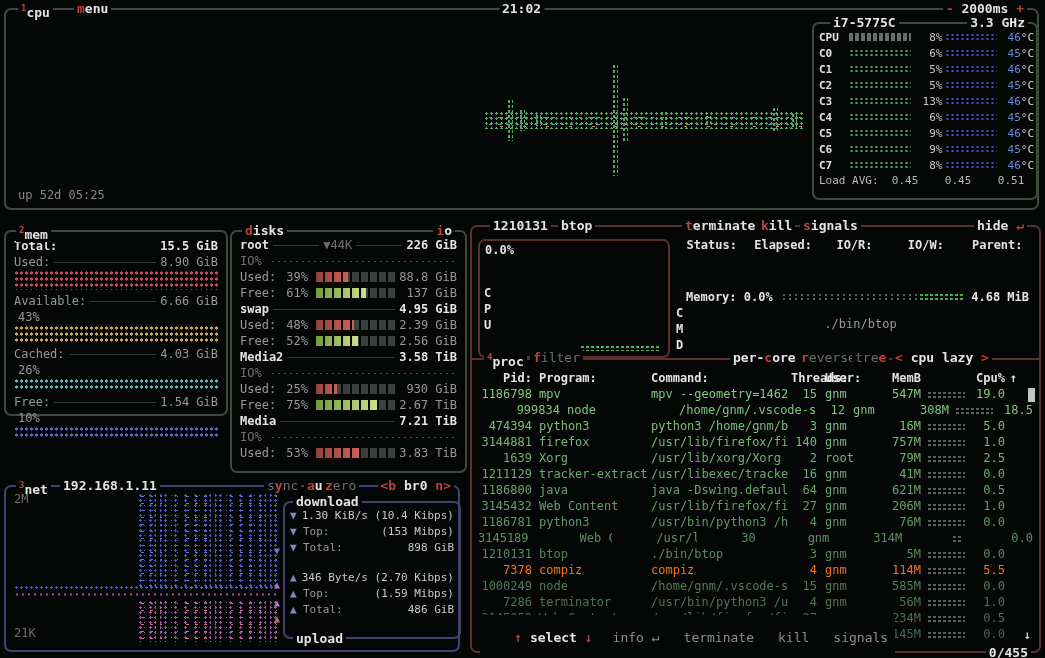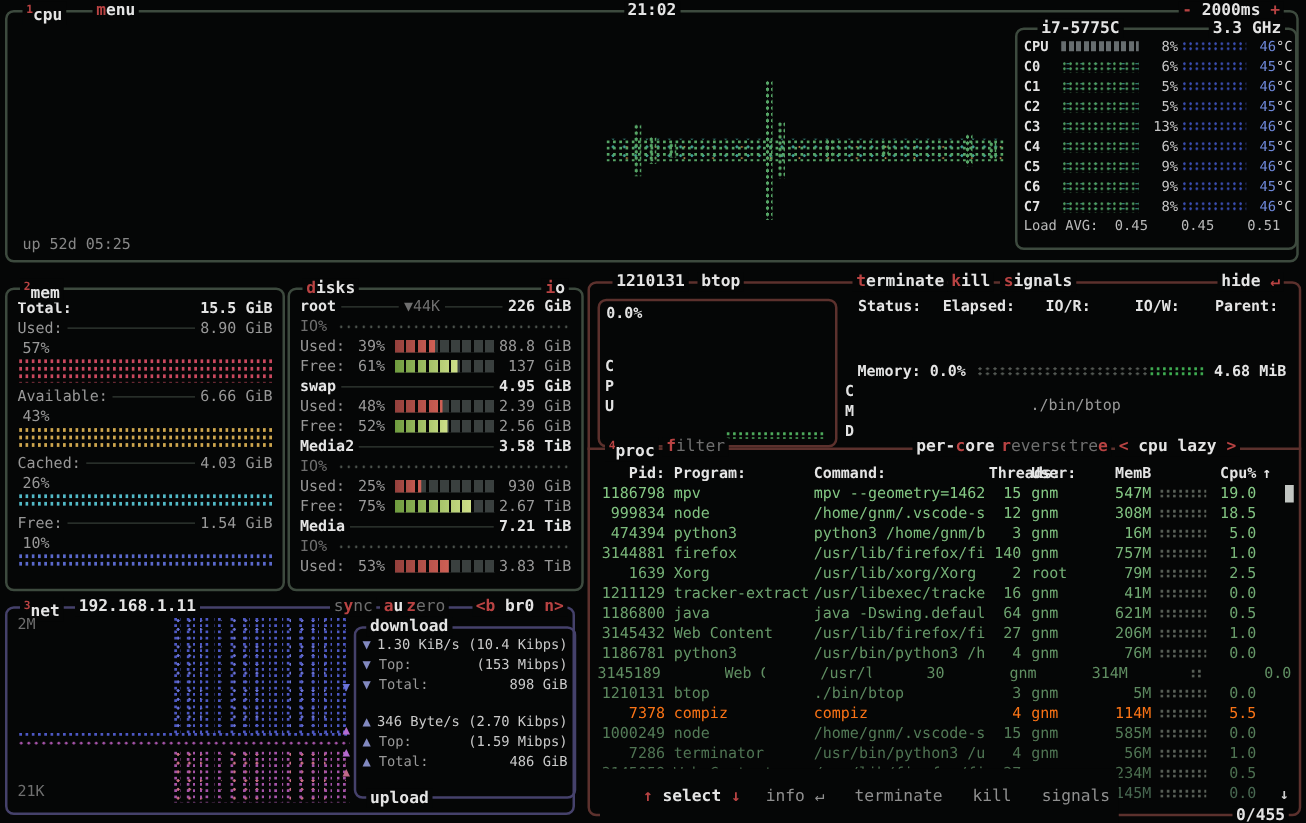--- a/index.html
+++ b/index.html
@@ -34,21 +34,21 @@
     background-size:5px 4px,11px 4px}
   .sumgraph{width:62px;height:8px;margin-right:2px;background:repeating-linear-gradient(90deg,#676d6f 0 4px,transparent 4px 6px)}
   .cpct{width:30px;text-align:right;color:#c6c6c6}
   .tempdots{width:52px;height:8px;margin:0 3px;background-image:radial-gradient(#3b4fb6 1.1px,transparent 1.3px);background-size:5px 4px}
   .ctemp{width:34px;text-align:right}
   .tval{color:#6d87d8}
   .tunit{color:#d6d6d6}
   .loadrow{height:16px;line-height:16px;white-space:pre;color:#b9b9b9;padding-left:5px}
 
   
-  #mem-box{left:4px;top:230px;width:224px;height:243px}
+  #mem-box{left:4px;top:230px;width:224px;height:186px}
   #mem-content{padding:6px 8px 0 8px}
   .mrow{display:flex;align-items:center;height:16px;white-space:pre}
   .mlinefill{flex:1;height:1px;background:#343c36;margin:0 4px}
   .mpct{height:16px;line-height:16px;padding-left:4px}
   .mgraph{width:100%;margin-bottom:3px;background-size:5px 6px}
 
   
   #disks-box{left:230px;top:230px;width:237px;height:243px}
   #disks-content{padding:5px 8px 0 8px}
   .drow{display:flex;align-items:center;height:16px;white-space:pre}
@@ -221,21 +221,20 @@
 </div>
 
 <div class="box" id="mem-box">
   <span class="lbl" style="left:10px"><sup class="red">2</sup><span class="b">mem</span></span>
   <div id="mem-content">
     <div class="mrow"><span class="b">Total:</span><span style="flex:1"></span><span class="b">15.5 GiB</span></div>
     <div>
 
         <div>
           <div class="mrow"><span>Used:</span><i class="mlinefill"></i><span>8.90 GiB</span></div>
-          <div class="mpct">57%</div>
           <div class="mgraph dots" style="--c: #c9485e; height: 20px;"></div>
         </div>
 
         <div>
           <div class="mrow"><span>Available:</span><i class="mlinefill"></i><span>6.66 GiB</span></div>
           <div class="mpct">43%</div>
           <div class="mgraph dots" style="--c: #cda54d; height: 18px;"></div>
         </div>
 
         <div>
@@ -369,21 +368,21 @@
         <span class="c-pid">1186798</span>
         <span class="c-prog">mpv</span>
         <span class="c-cmd">mpv --geometry=1462</span>
         <span class="c-thr">15</span>
         <span class="c-user">gnm</span>
         <span class="c-mem">547M</span>
         <span class="c-dots dots"></span>
         <span class="c-cpu">19.0</span>
       </div>
 
-      <div class="prow" style="color: rgb(129, 194, 129);">
+      <div class="prow" style="color: rgb(129, 194, 129); justify-content: flex-end;">
         <span class="c-pid">999834</span>
         <span class="c-prog">node</span>
         <span class="c-cmd">/home/gnm/.vscode-s</span>
         <span class="c-thr">12</span>
         <span class="c-user">gnm</span>
         <span class="c-mem">308M</span>
         <span class="c-dots dots"></span>
         <span class="c-cpu">18.5</span>
       </div>
 

